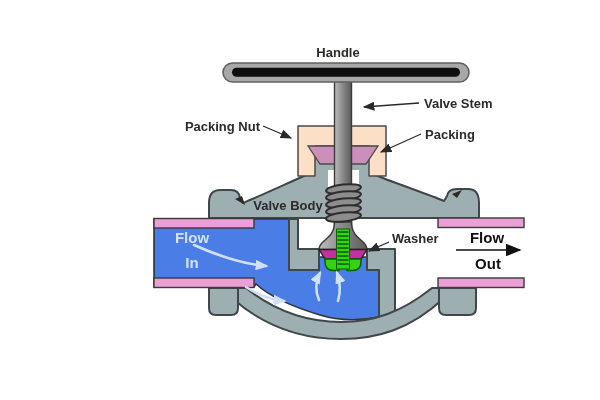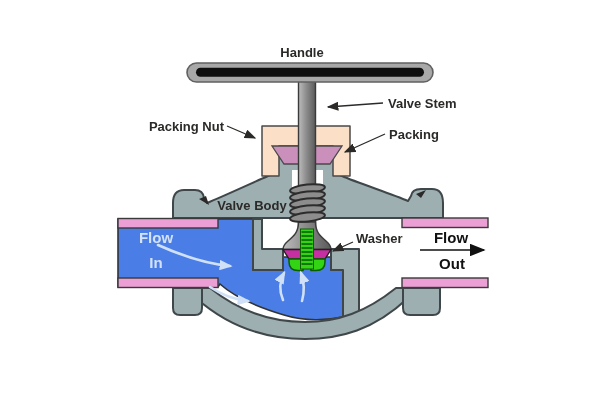--- a/index.html
+++ b/index.html
@@ -1,16 +1,16 @@
 <!DOCTYPE html>
 <html><head>
 <meta charset="utf-8">
 <style>
   html,body{margin:0;padding:0;background:#fff;}
-  .stage{width:500px;height:400px;position:relative;background:#fff;overflow:hidden;}
+  .stage{width:500px;height:400px;position:relative;background:#fff;overflow:hidden;padding-left:36px;}
   svg{display:block;}
   .lbl{font-family:"Liberation Sans",sans-serif;font-size:13px;font-weight:600;fill:#2b2a28;}
   .flowlbl{font-family:"Liberation Sans",sans-serif;font-size:15px;font-weight:700;}
   .outl{stroke:#3f474a;stroke-width:2;stroke-linejoin:round;}
   .thin{stroke:#3a3a3a;stroke-width:1.4;}
   .leader{stroke:#2b2a28;stroke-width:1.3;fill:none;}
   .flowarrow{fill:none;stroke-width:2.6;stroke-linecap:round;}
 </style>
 </head>
 <body>

